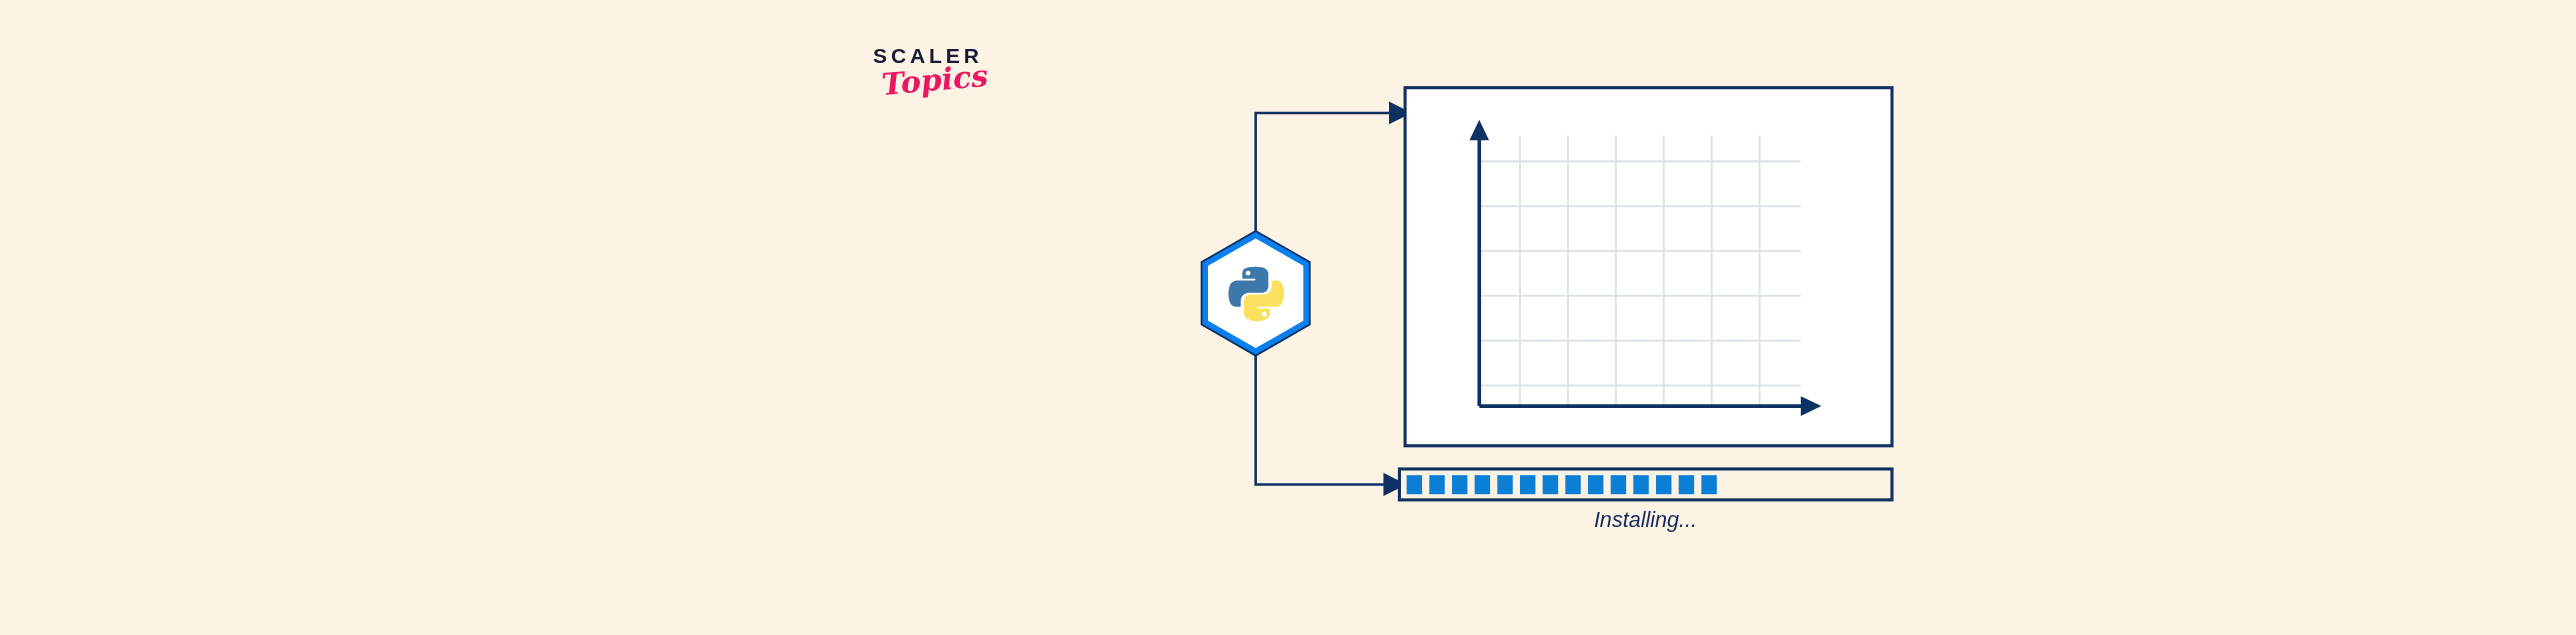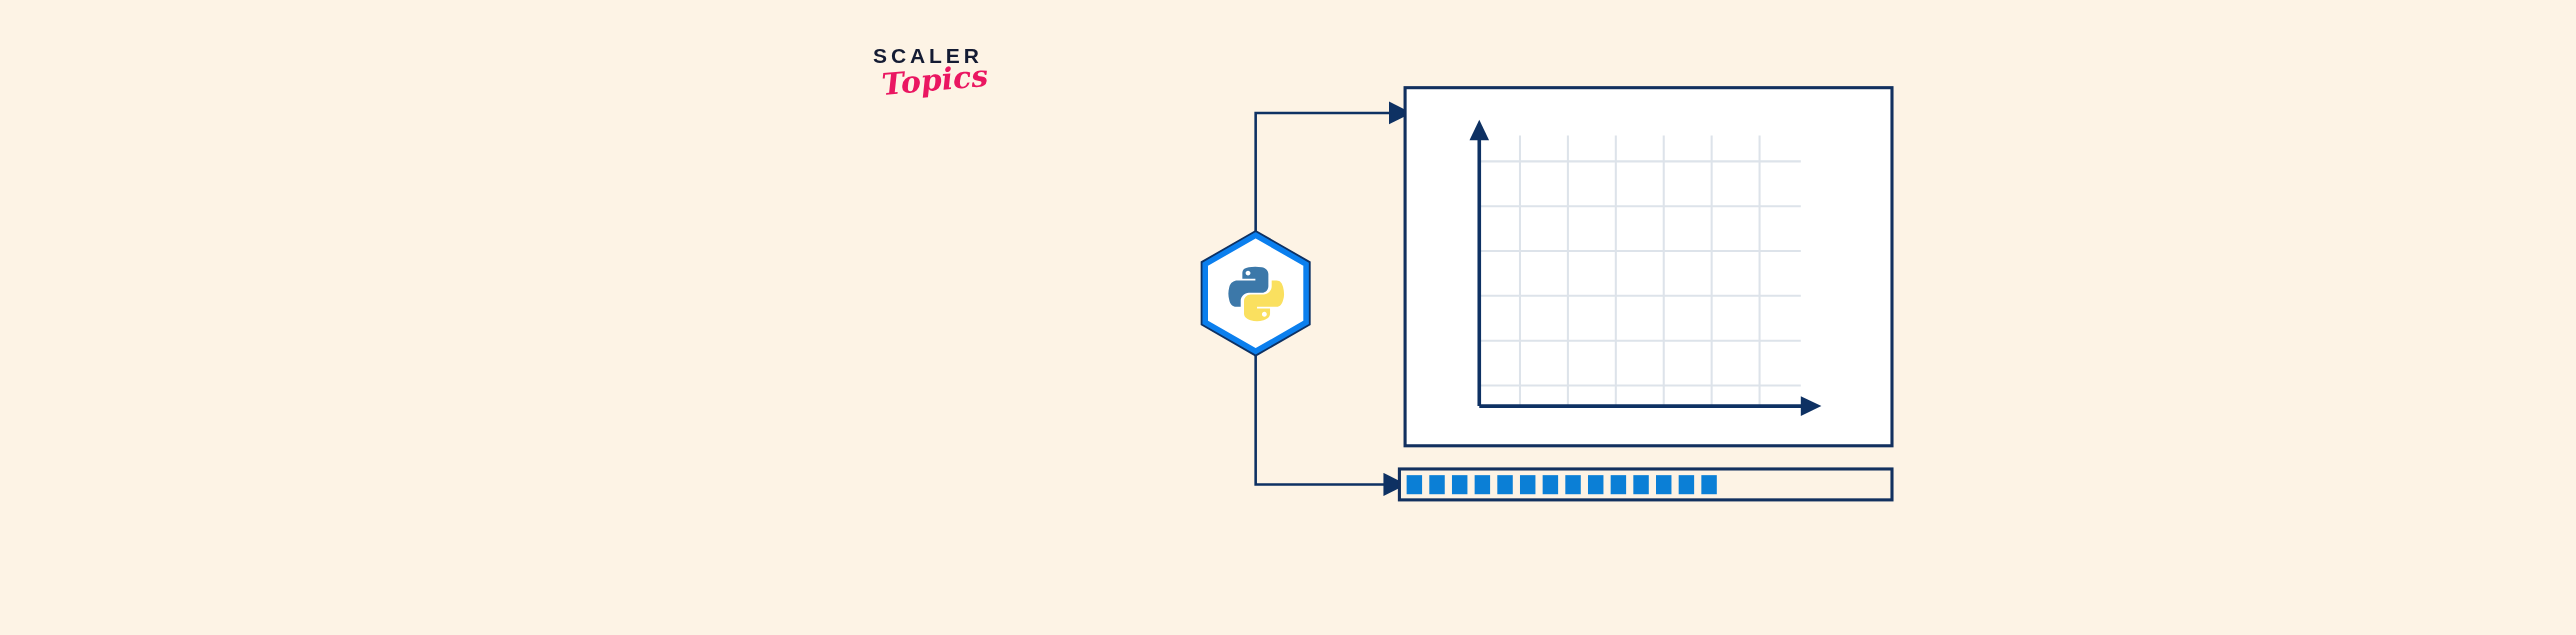--- a/index.html
+++ b/index.html
@@ -166,15 +166,16 @@
 
         <path fill="#FAE05F" d="M25.97,8.5v3.5c0,2.72-2.31,5.01-4.94,5.01h-7.89c-2.17,0-3.95,1.85-3.95,4.02v7.54
                  c0,2.15,1.87,3.41,3.95,4.02c2.49,0.73,4.88,0.86,7.89,0c1.99-0.57,3.95-1.73,3.95-4.02V25.5h-7.89v-1h11.84
                  c2.3,0,3.15-1.6,3.95-4c0.83-2.47,0.79-4.85,0-8c-0.56-2.28-1.65-4-3.95-4H25.97z M21.53,27.52
                  c0.82,0,1.48,0.67,1.48,1.5c0,0.83-0.66,1.51-1.48,1.51c-0.81,0-1.48-0.68-1.48-1.51
                  C20.05,28.19,20.72,27.52,21.53,27.52z"></path>
       </g>
     </g>
   </svg>
 
+  <div id="status-caption">Installing...</div>
 
 </div>
 
 
 </body></html>

